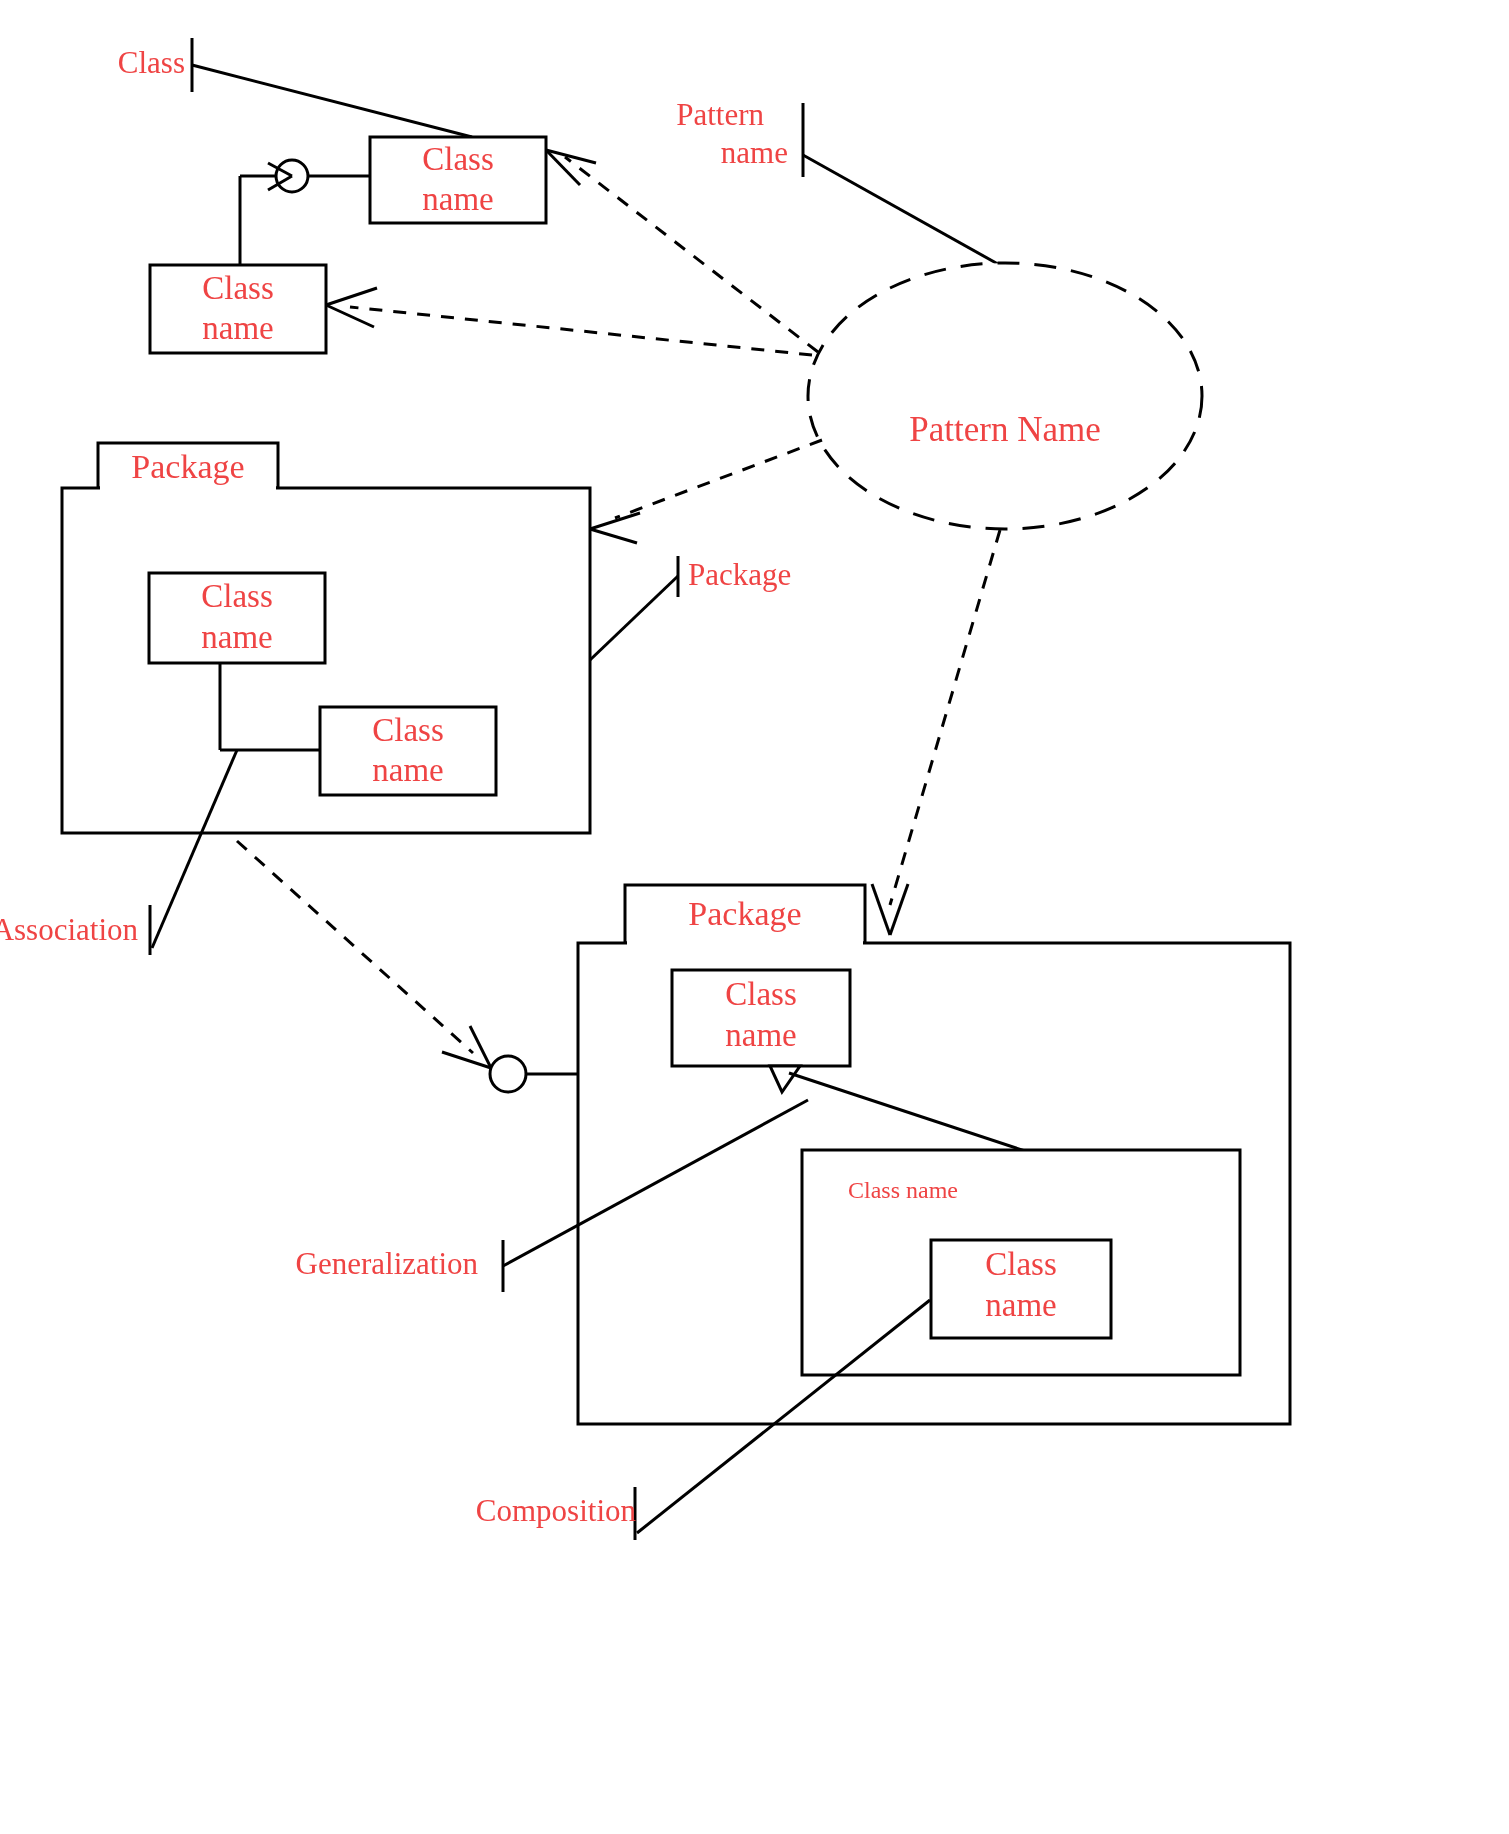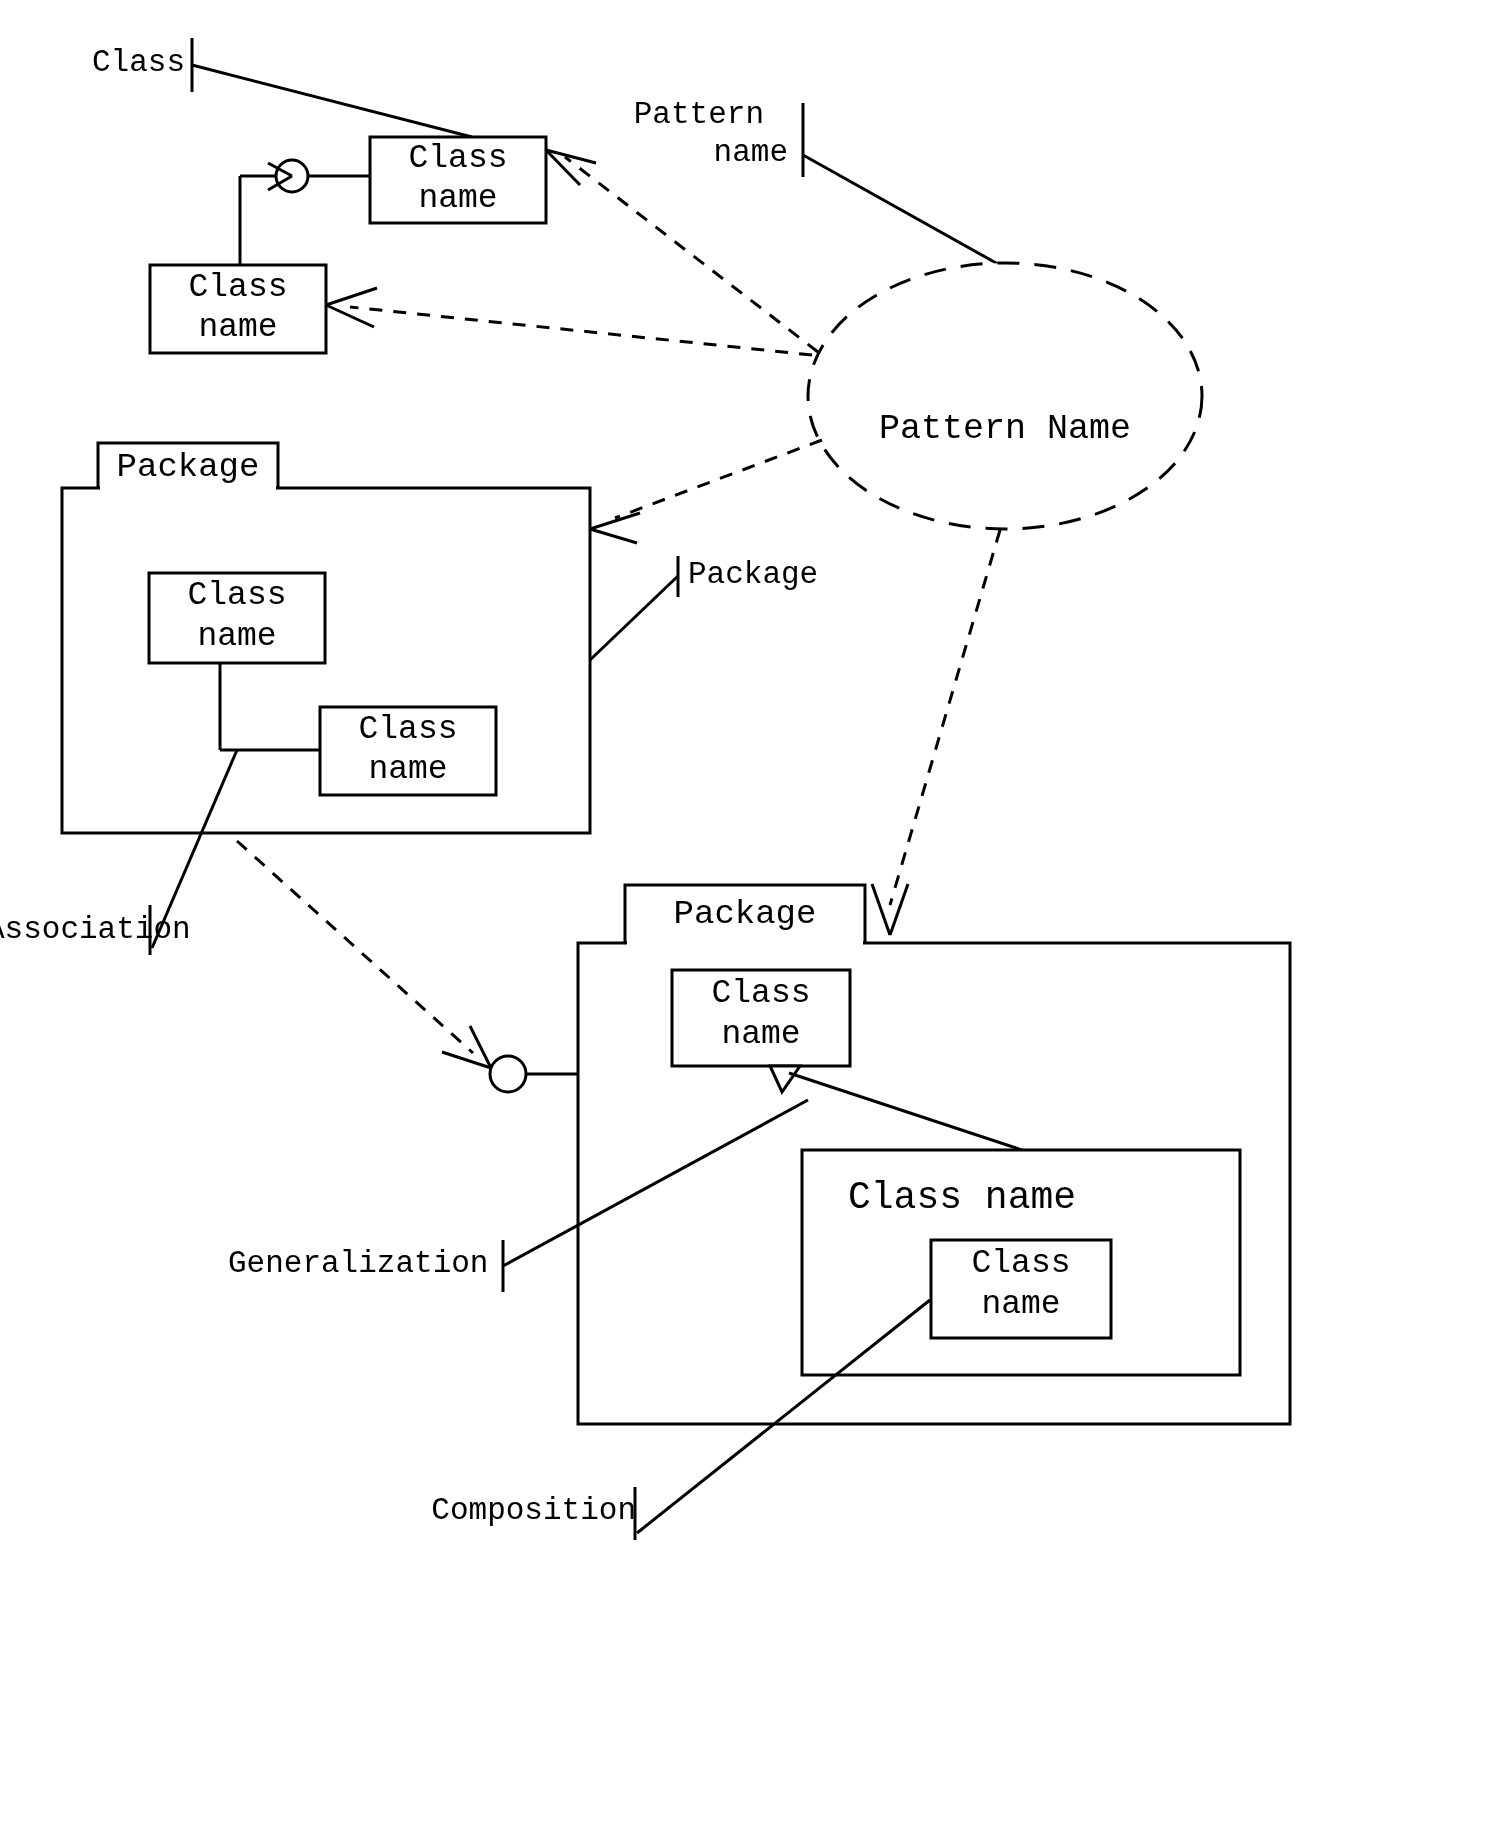--- a/index.html
+++ b/index.html
@@ -19,38 +19,38 @@
   }
   svg.diagram-layer {
     position: absolute;
     left: 0;
     top: 0;
     width: 1509px;
     height: 1834px;
   }
   .lbl {
     position: absolute;
-    font-family: Liberation Mono, monospace;
-    color: #000000;
+    font-family: Liberation Serif, serif;
+    color: #ef4444;
     white-space: pre;
     line-height: 1.12;
     text-align: center;
   }
   .lbl-box {
     font-size: 33px;
   }
   .lbl-anno {
     font-size: 31px;
   }
   .lbl-ellipse {
     font-size: 35px;
     margin-top: 32px;
   }
   .lbl-inner-small {
-    font-size: 38px;
+    font-size: 24px;
   }
   .lbl-pkg {
     font-size: 34px;
   }
   .lbl-right {
     text-align: right;
   }
   .lbl-left {
     text-align: left;
   }

